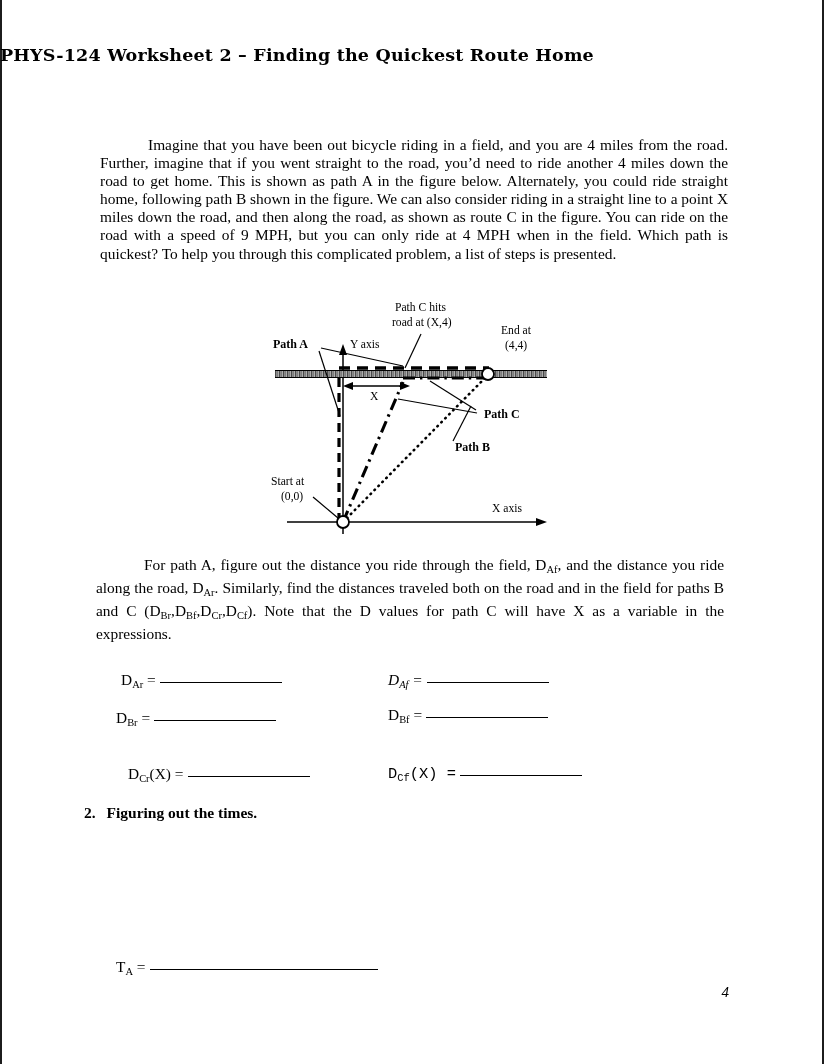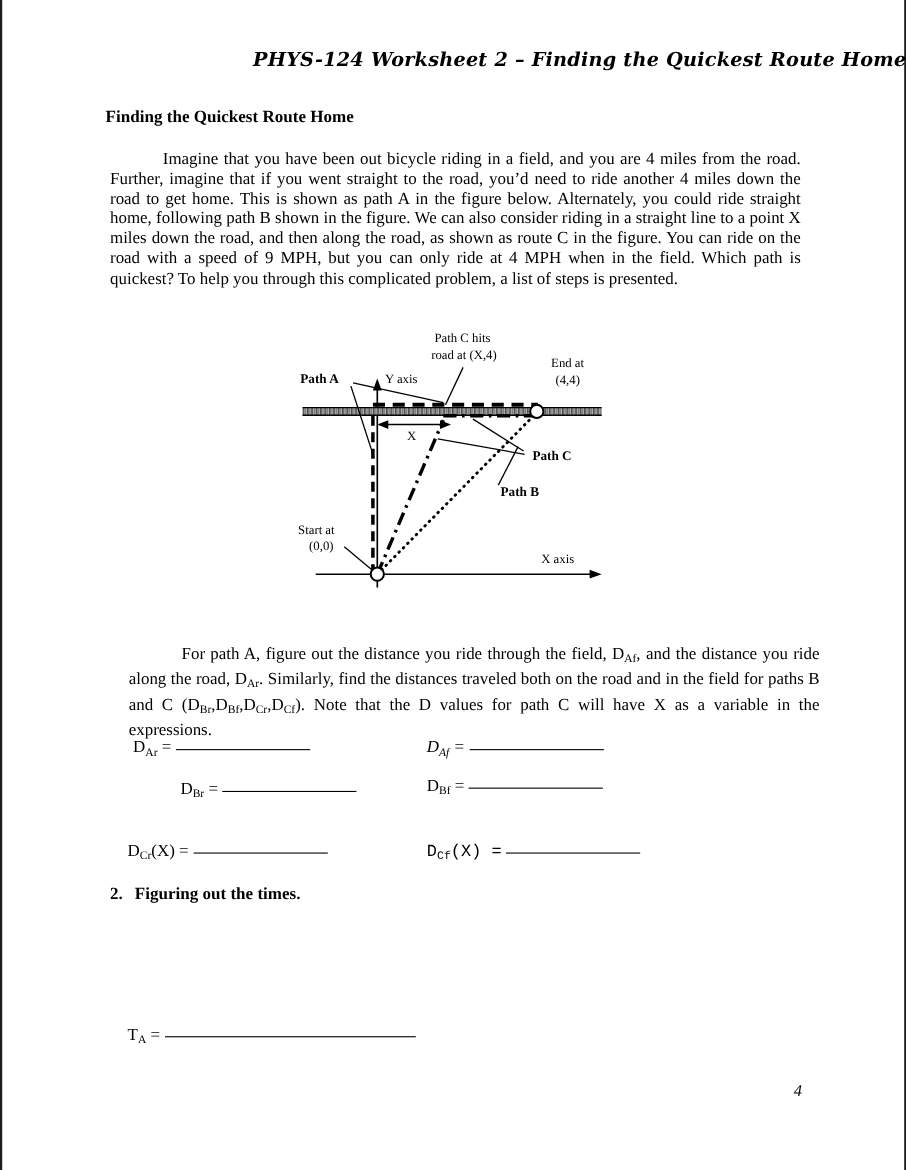--- a/index.html
+++ b/index.html
@@ -35,23 +35,22 @@
     width: 824px;
     height: 1064px;
   }
 
   
   .doc-title {
     position: absolute;
     left: 0;
     right: 0;
     top: 45px;
-    text-align: right;
+    text-align: left;
     font-family: "DejaVu Serif", "Liberation Serif", serif;
-    font-style: italic;
     font-weight: bold;
     font-size: 17.5px;
     letter-spacing: 0.2px;
     white-space: nowrap;
   }
 
   .section-head {
     position: absolute;
     font-weight: bold;
     font-size: 15.5px;
@@ -95,23 +94,23 @@
   }
 
   
   .num-head {
     position: absolute;
     font-weight: bold;
     font-size: 15.5px;
     white-space: nowrap;
   }
   #sec1-head { left: 96px; top: 563px; }
-  #sec2-head { left: 100px; top: 804px; text-align: center; }
-
-  #sec1-body { left: 96px; top: 586px; width: 628px; margin-left: 21px; }
+  #sec2-head { left: 84px; top: 804px; text-align: center; }
+
+  #sec1-body { left: 96px; top: 556px; width: 628px; }
   #sec2-body { left: 96px; top: 822px; width: 620px; }
 
   sub {
     font-size: 0.68em;
     vertical-align: -0.28em;
   }
 
   
   .blank-row {
     position: absolute;
@@ -123,25 +122,25 @@
     display: inline-block;
     border-bottom: 1.1px solid #000;
     vertical-align: 2px;
     margin-left: 4px;
   }
   .rule-medium { width: 122px; }
   .rule-long   { width: 228px; }
 
   #blank-dar { left: 121px; top: 671px; }
   #blank-daf { left: 388px; top: 671px; font-style: italic; }
-  #blank-dbr { left: 116px; top: 709px; margin-left: 48px; }
+  #blank-dbr { left: 116px; top: 709px; }
   #blank-dbf { left: 388px; top: 706px; }
-  #blank-dcr { left: 116px; top: 765px; }
+  #blank-dcr { left: 128px; top: 765px; }
   #blank-dcf { left: 388px; top: 765px; font-family: Liberation Mono, monospace; }
-  #blank-ta  { left: 116px; top: 932px; }
+  #blank-ta  { left: 116px; top: 958px; }
   #blank-tb  { left: 383px; top: 932px; }
 
   
   #page-number {
     position: absolute;
     right: 95px;
     top: 984px;
     font-size: 15px;
     font-style: italic;
   }
@@ -149,21 +148,20 @@
 </head>
 <body>
 
 <div class="scan-edge-left"></div>
 <div class="scan-edge-right"></div>
 
 <div class="page">
 
   <div class="doc-title">PHYS-124 Worksheet 2 – Finding the Quickest Route Home</div>
 
-  <div class="section-head" id="heading-main">Finding the Quickest Route Home</div>
 
   <div class="body-par" id="intro-paragraph">Imagine that you have been out bicycle riding in a field, and you are 4 miles from the road.  Further, imagine that if you went straight to the road, you’d need to ride another 4 miles down the road to get home.  This is shown as path A in the figure below.  Alternately, you could ride straight home, following path B shown in the figure.  We can also consider riding in a straight line to a point X miles down the road, and then along the road, as shown as route C in the figure.  You can ride on the road with a speed of 9 MPH, but you can only ride at 4 MPH when in the field.  Which path is quickest?  To help you through this complicated problem, a list of steps is presented.</div>
 
   <div id="figure-wrap">
     <svg width="310" height="252" viewBox="0 0 310 252">
       <defs>
         <pattern id="roadHatch" width="4" height="8" patternUnits="userSpaceOnUse">
           <rect width="4" height="8" fill="#b4b4b4"></rect>
           <rect x="0" y="0" width="1.4" height="8" fill="#4a4a4a"></rect>
           <rect x="2.2" y="0" width="0.9" height="8" fill="#6e6e6e"></rect>

